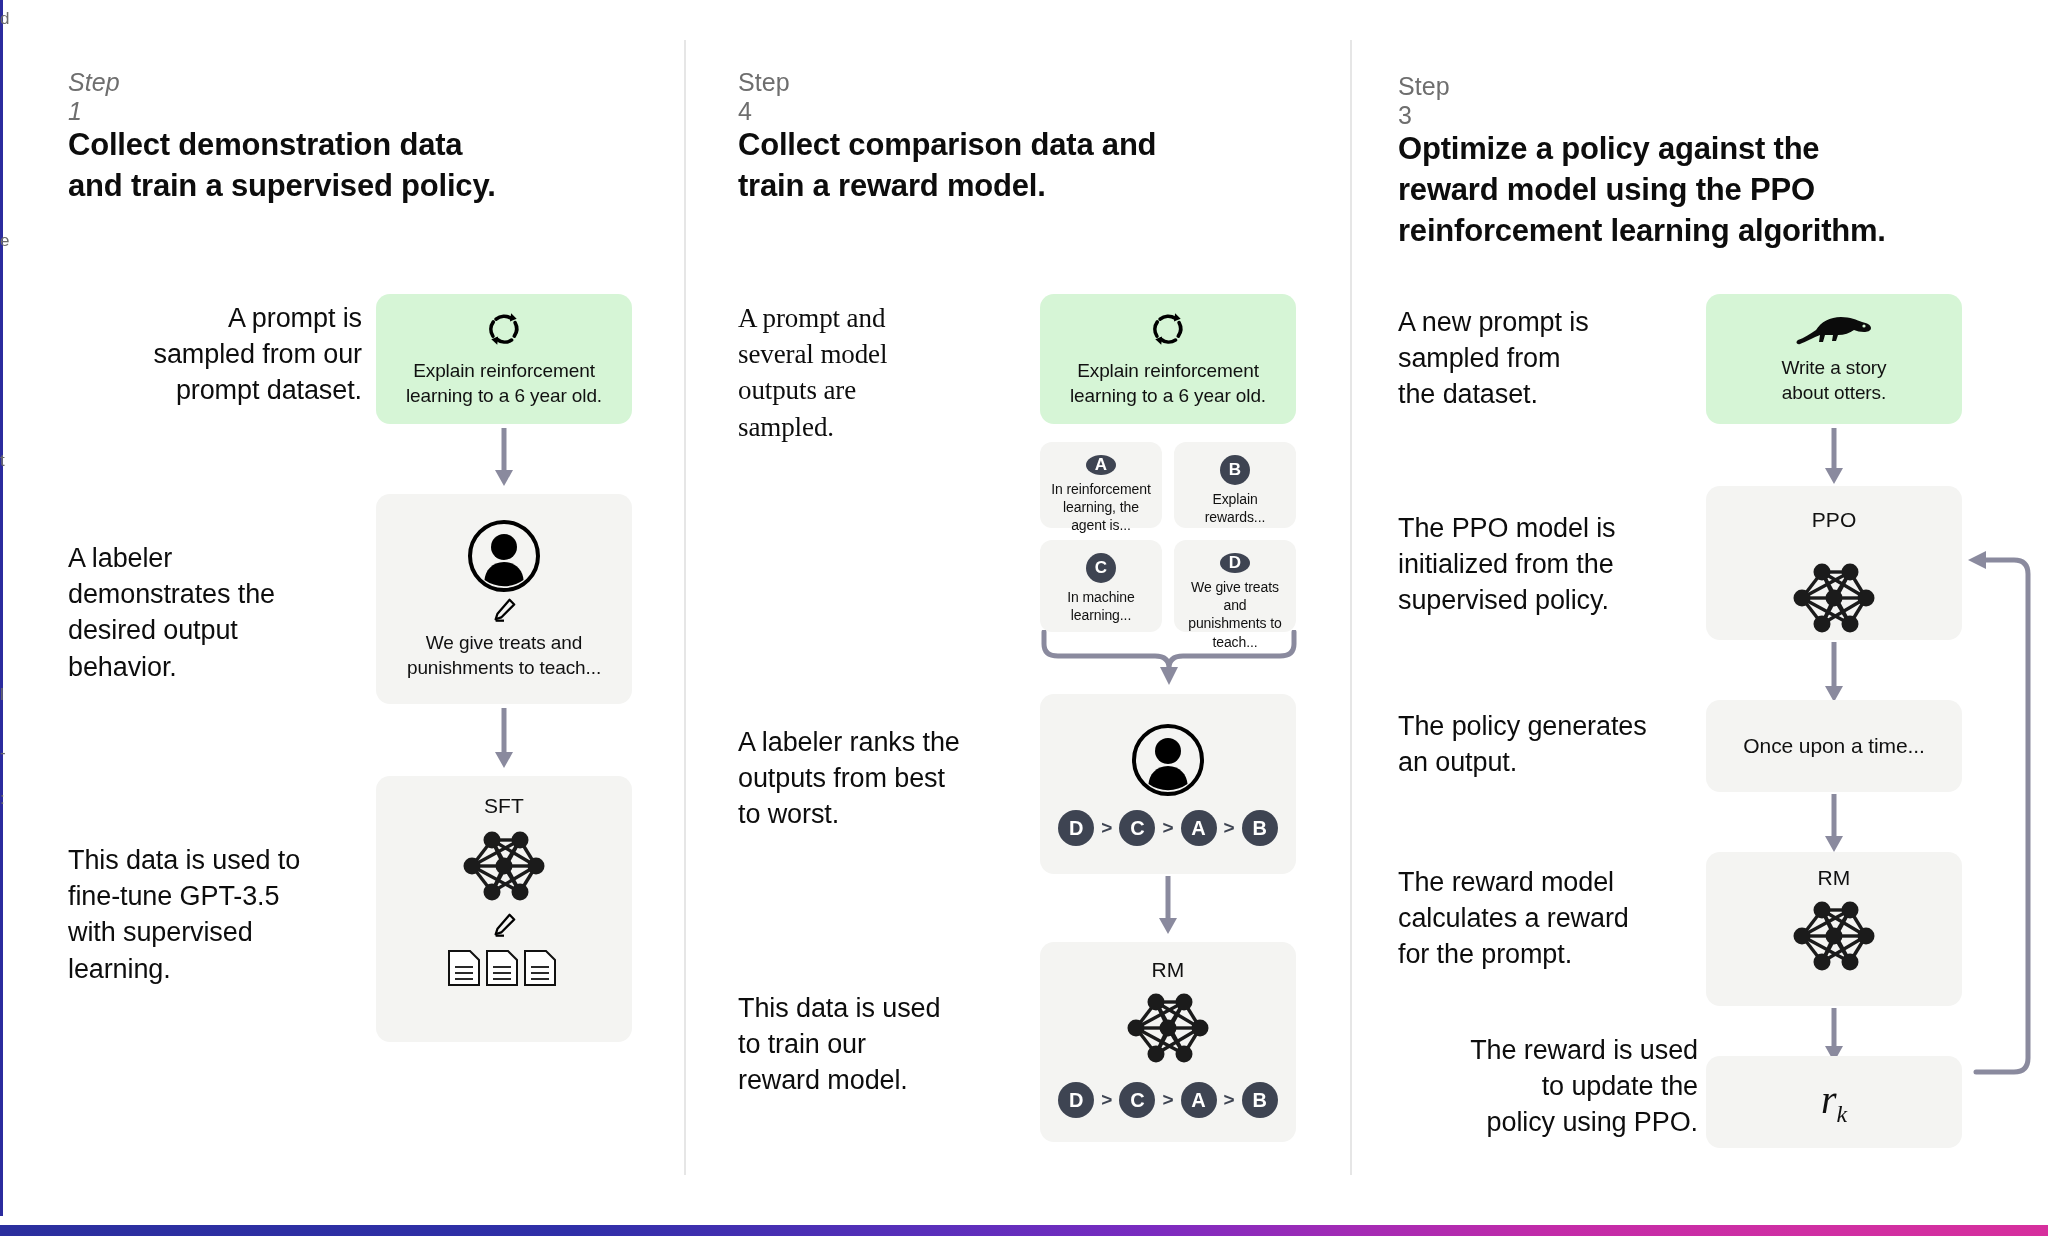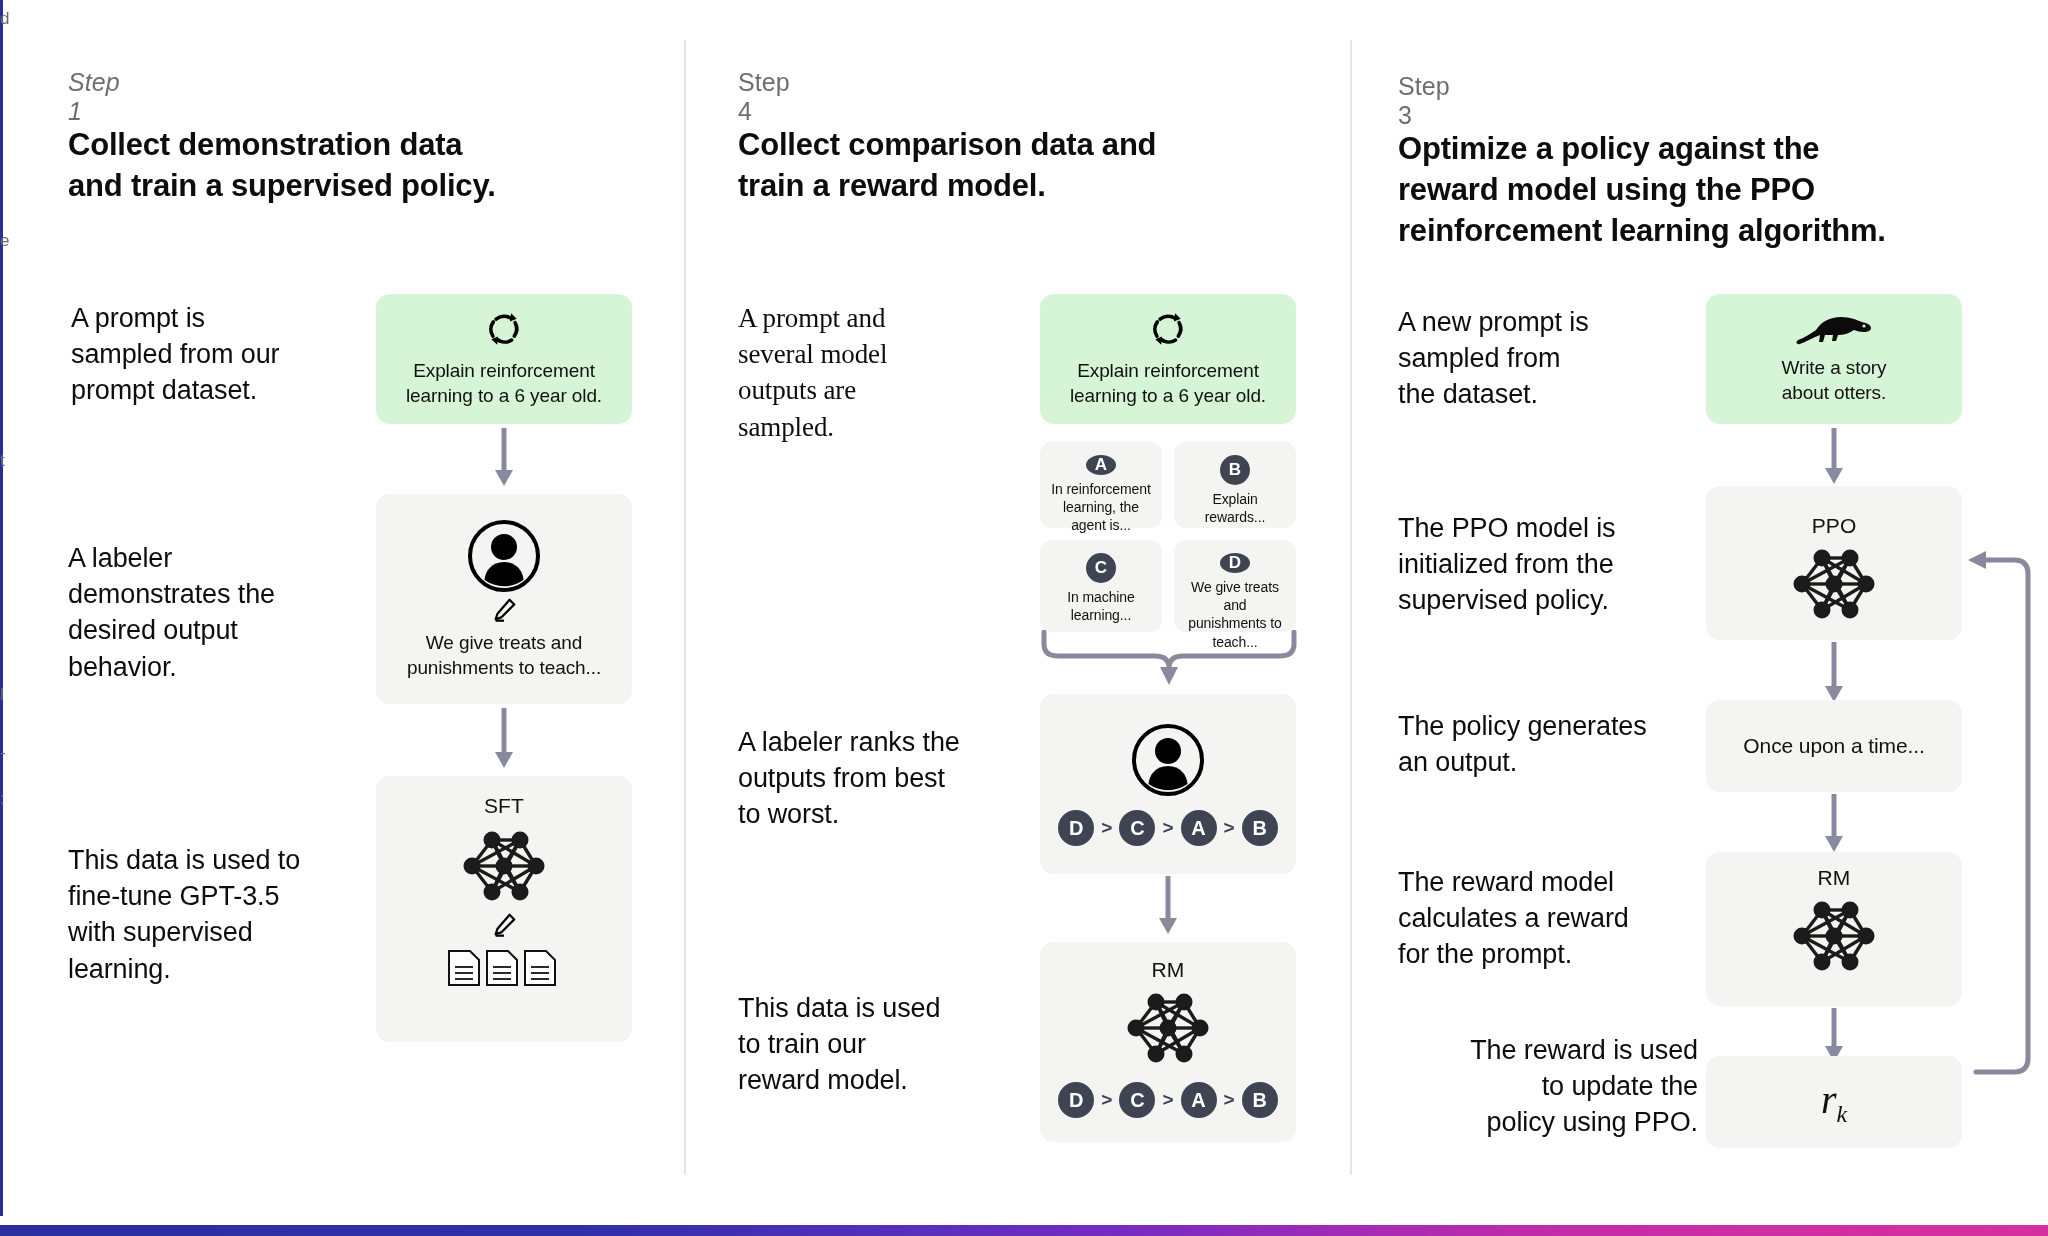--- a/index.html
+++ b/index.html
@@ -115,21 +115,21 @@
   <div class="edge-frag" style="top:790px;">:</div>
 
   <div class="col-divider" style="left:684px;"></div>
   <div class="col-divider" style="left:1350px;"></div>
 
   <div class="column">
     <div class="step-label" style="position:absolute;left:68px;top:68px;font-style:italic;">Step 1</div>
     <div class="step-title" style="position:absolute;left:68px;top:108px;width:520px;white-space:pre-line;"><span id="t0">Collect demonstration data
 and train a supervised policy.</span></div>
 
-    <div class="body-text" style="left:71px;top:300px;width:300px;white-space:pre-line;">A prompt is
+    <div class="body-text" style="left:62px;top:300px;width:300px;white-space:pre-line;text-align:right;">A prompt is
 sampled from our
 prompt dataset.</div>
     <div class="body-text" style="left:68px;top:540px;width:300px;white-space:pre-line;">A labeler
 demonstrates the
 desired output
 behavior.</div>
     <div class="body-text" style="left:68px;top:842px;width:310px;white-space:pre-line;">This data is used to
 fine-tune GPT-3.5
 with supervised
 learning.</div>
@@ -416,21 +416,21 @@
 about otters.</div>
     </div>
 
     <div class="arrow-v" style="left:1822px;top:428px;">
       <svg width="24" height="58" viewBox="0 0 24 58">
         <line x1="12" y1="0" x2="12" y2="42" stroke="#8a8a9e" stroke-width="5"></line>
         <path d="M3 40 L21 40 L12 56 Z" fill="#8a8a9e"></path>
       </svg>
     </div>
 
-    <div class="card" style="left:1706px;top:486px;width:256px;height:154px;justify-content:center;padding-top:14px;">
+    <div class="card" style="left:1706px;top:486px;width:256px;height:154px;justify-content:flex-end;padding-top:14px;gap:20px;">
       <div class="card-title">PPO</div>
       <span style="margin-top:4px;">
         <svg width="108" height="84" viewBox="0 0 108 84">
           <g stroke="#1b1b1b" stroke-width="3.4">
             <line x1="22" y1="42" x2="42" y2="16"></line>
               <line x1="22" y1="42" x2="54" y2="42"></line>
             <line x1="22" y1="42" x2="42" y2="68"></line>
               <line x1="22" y1="42" x2="70" y2="16"></line>
             <line x1="22" y1="42" x2="70" y2="68"></line>
             <line x1="42" y1="16" x2="70" y2="16"></line>

